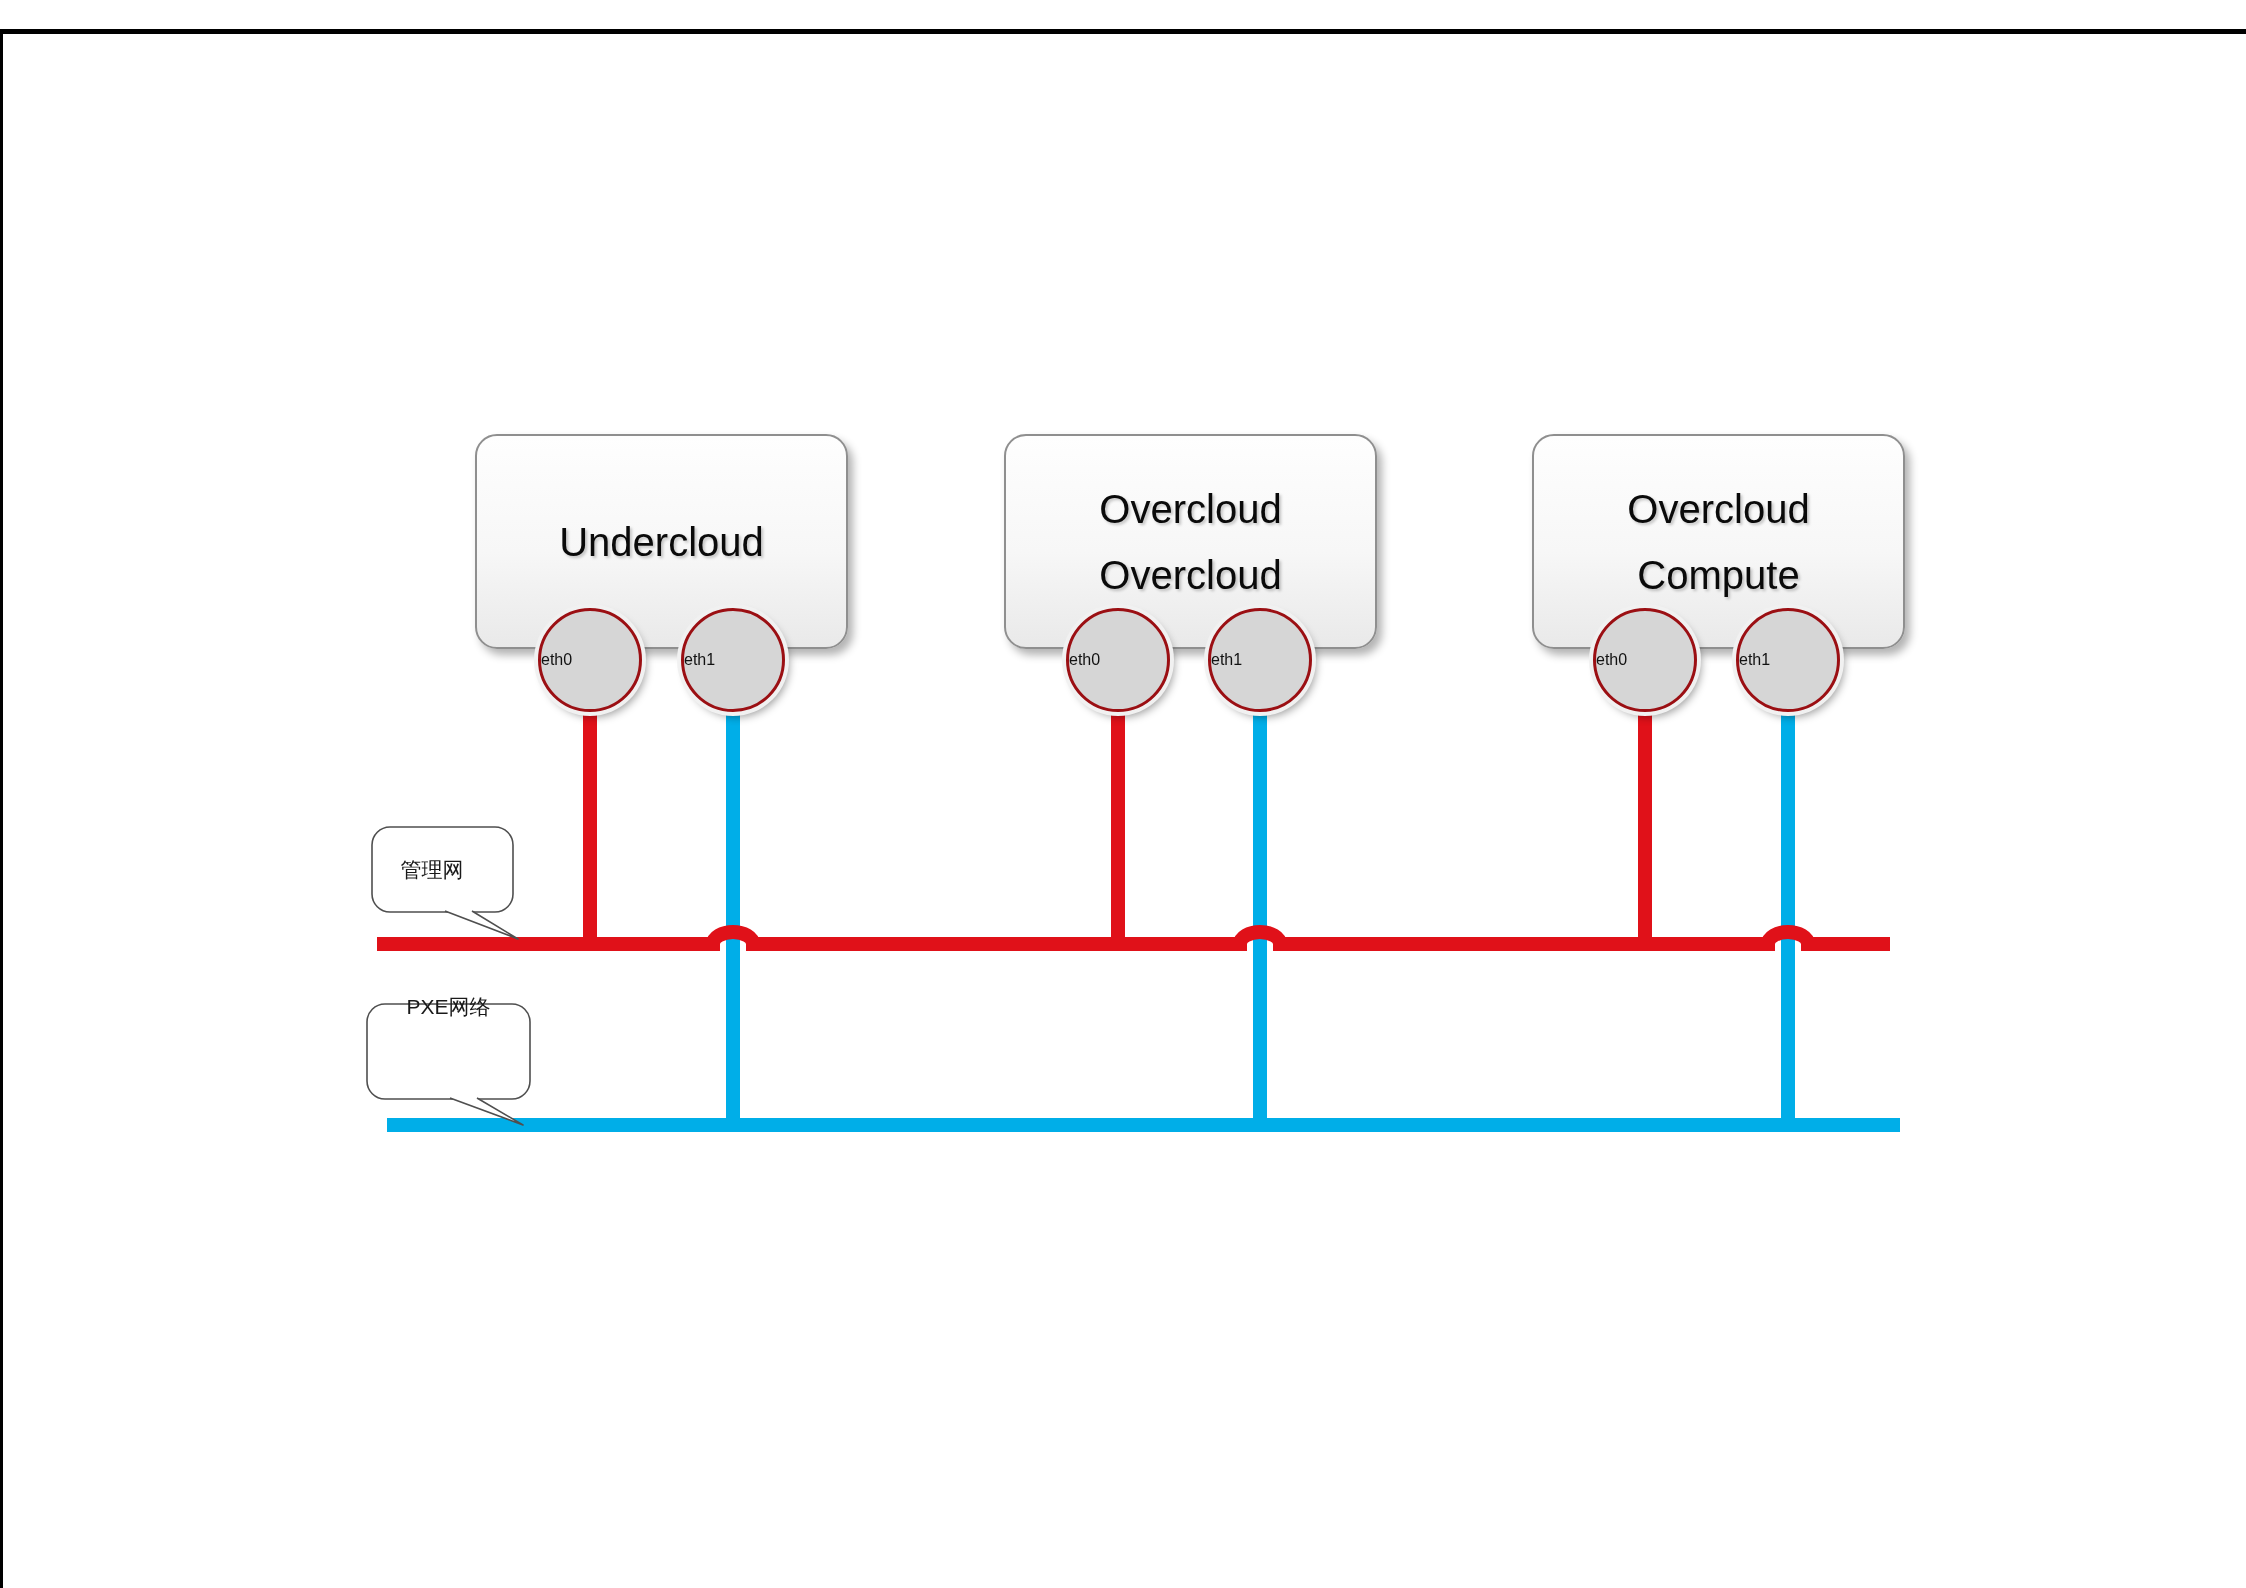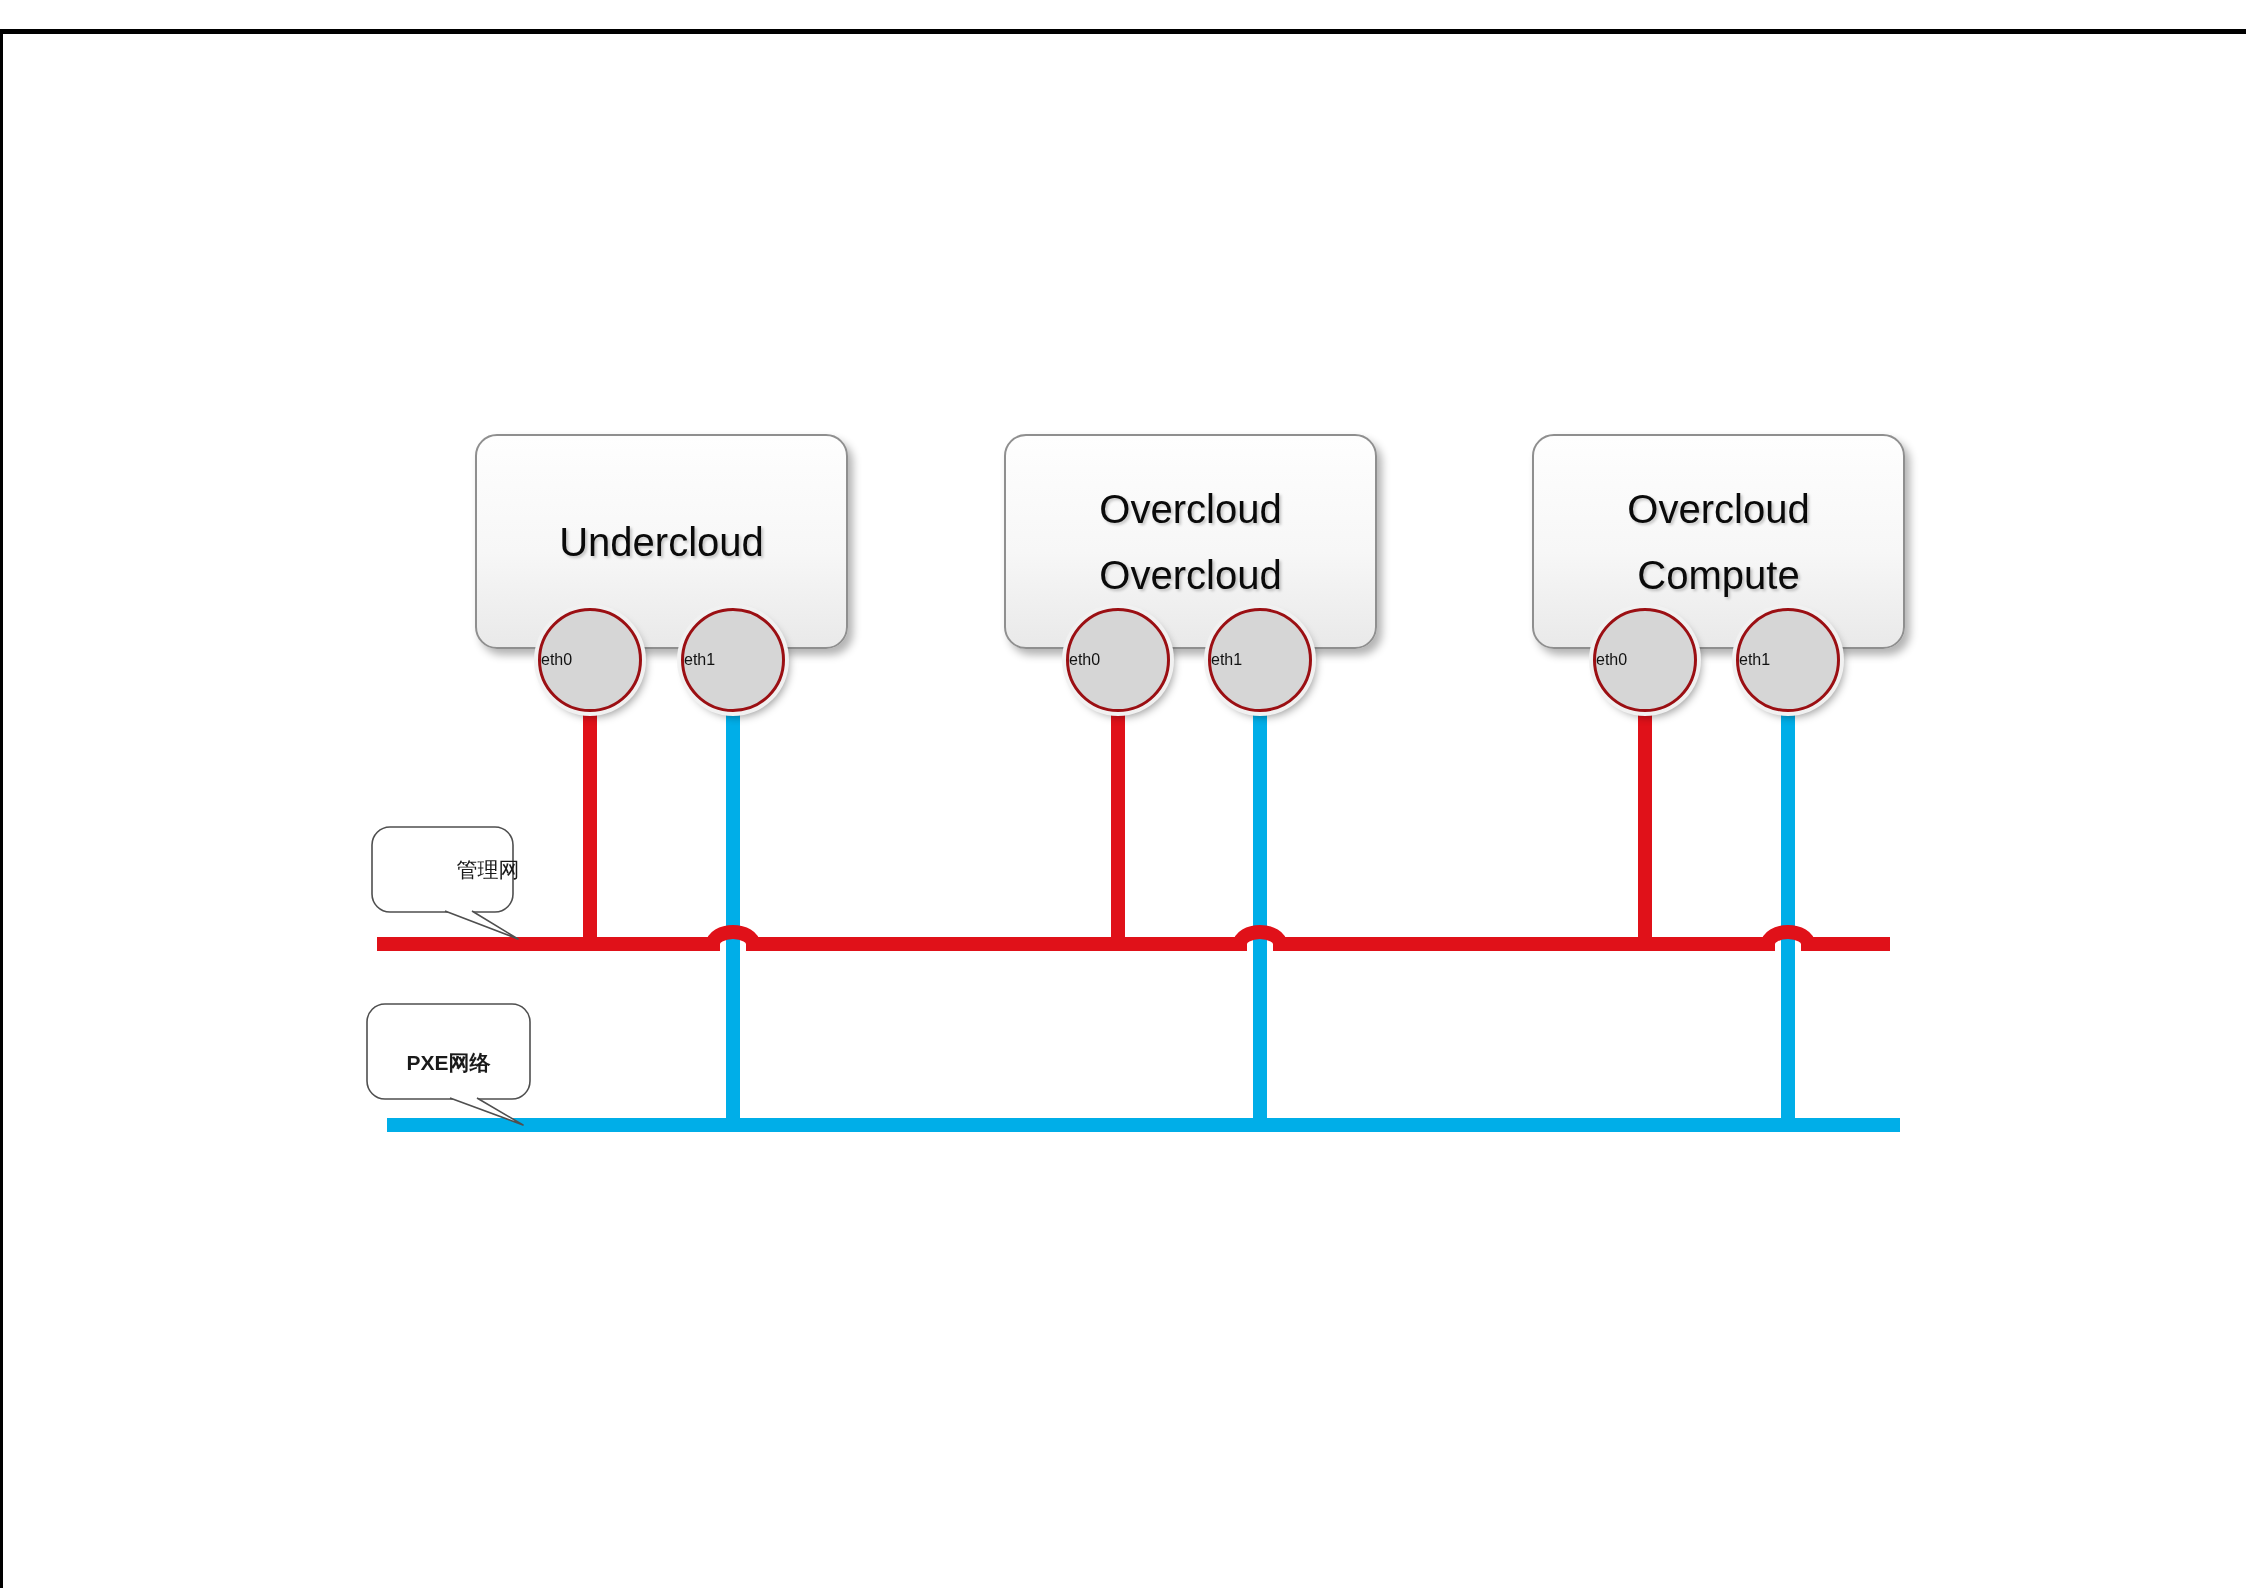--- a/index.html
+++ b/index.html
@@ -108,25 +108,25 @@
     <span>eth0</span>
   </div>
   <div class="port" style="left:1736px;top:579px;">
     <span>eth1</span>
   </div>
 
   <svg class="callout-svg" style="left:360px;top:790px;" width="200" height="135">
     <rect x="12" y="8" width="141" height="85" rx="18"></rect>
     <path class="tail" d="M85 92 L158 120 L112 92"></path>
   </svg>
-  <div class="callout-label" style="left:384px;top:798px;width:120px;height:85px;padding-left:44px;">
+  <div class="callout-label" style="left:372px;top:798px;width:120px;height:85px;">
     <span>管理网</span>
   </div>
 
   <svg class="callout-svg" style="left:355px;top:965px;" width="210" height="145">
     <rect x="12" y="10" width="163" height="95" rx="18"></rect>
     <path class="tail" d="M95 104 L168 131 L122 104"></path>
   </svg>
-  <div class="callout-label" style="left:367px;top:986px;width:163px;height:95px;font-weight:bold;">
+  <div class="callout-label" style="left:367px;top:930px;width:163px;height:95px;">
     <span>PXE网络</span>
   </div>
 
 </div>
 
 </body></html>

